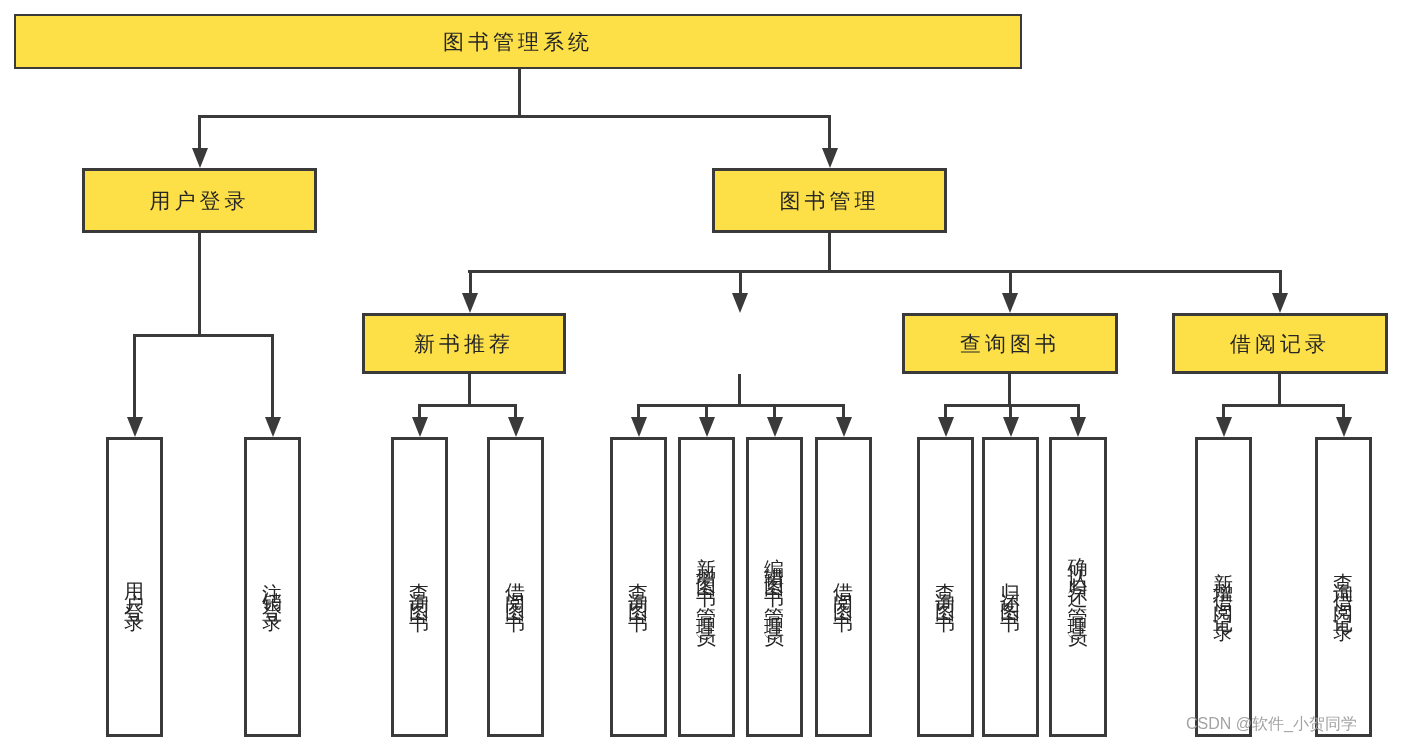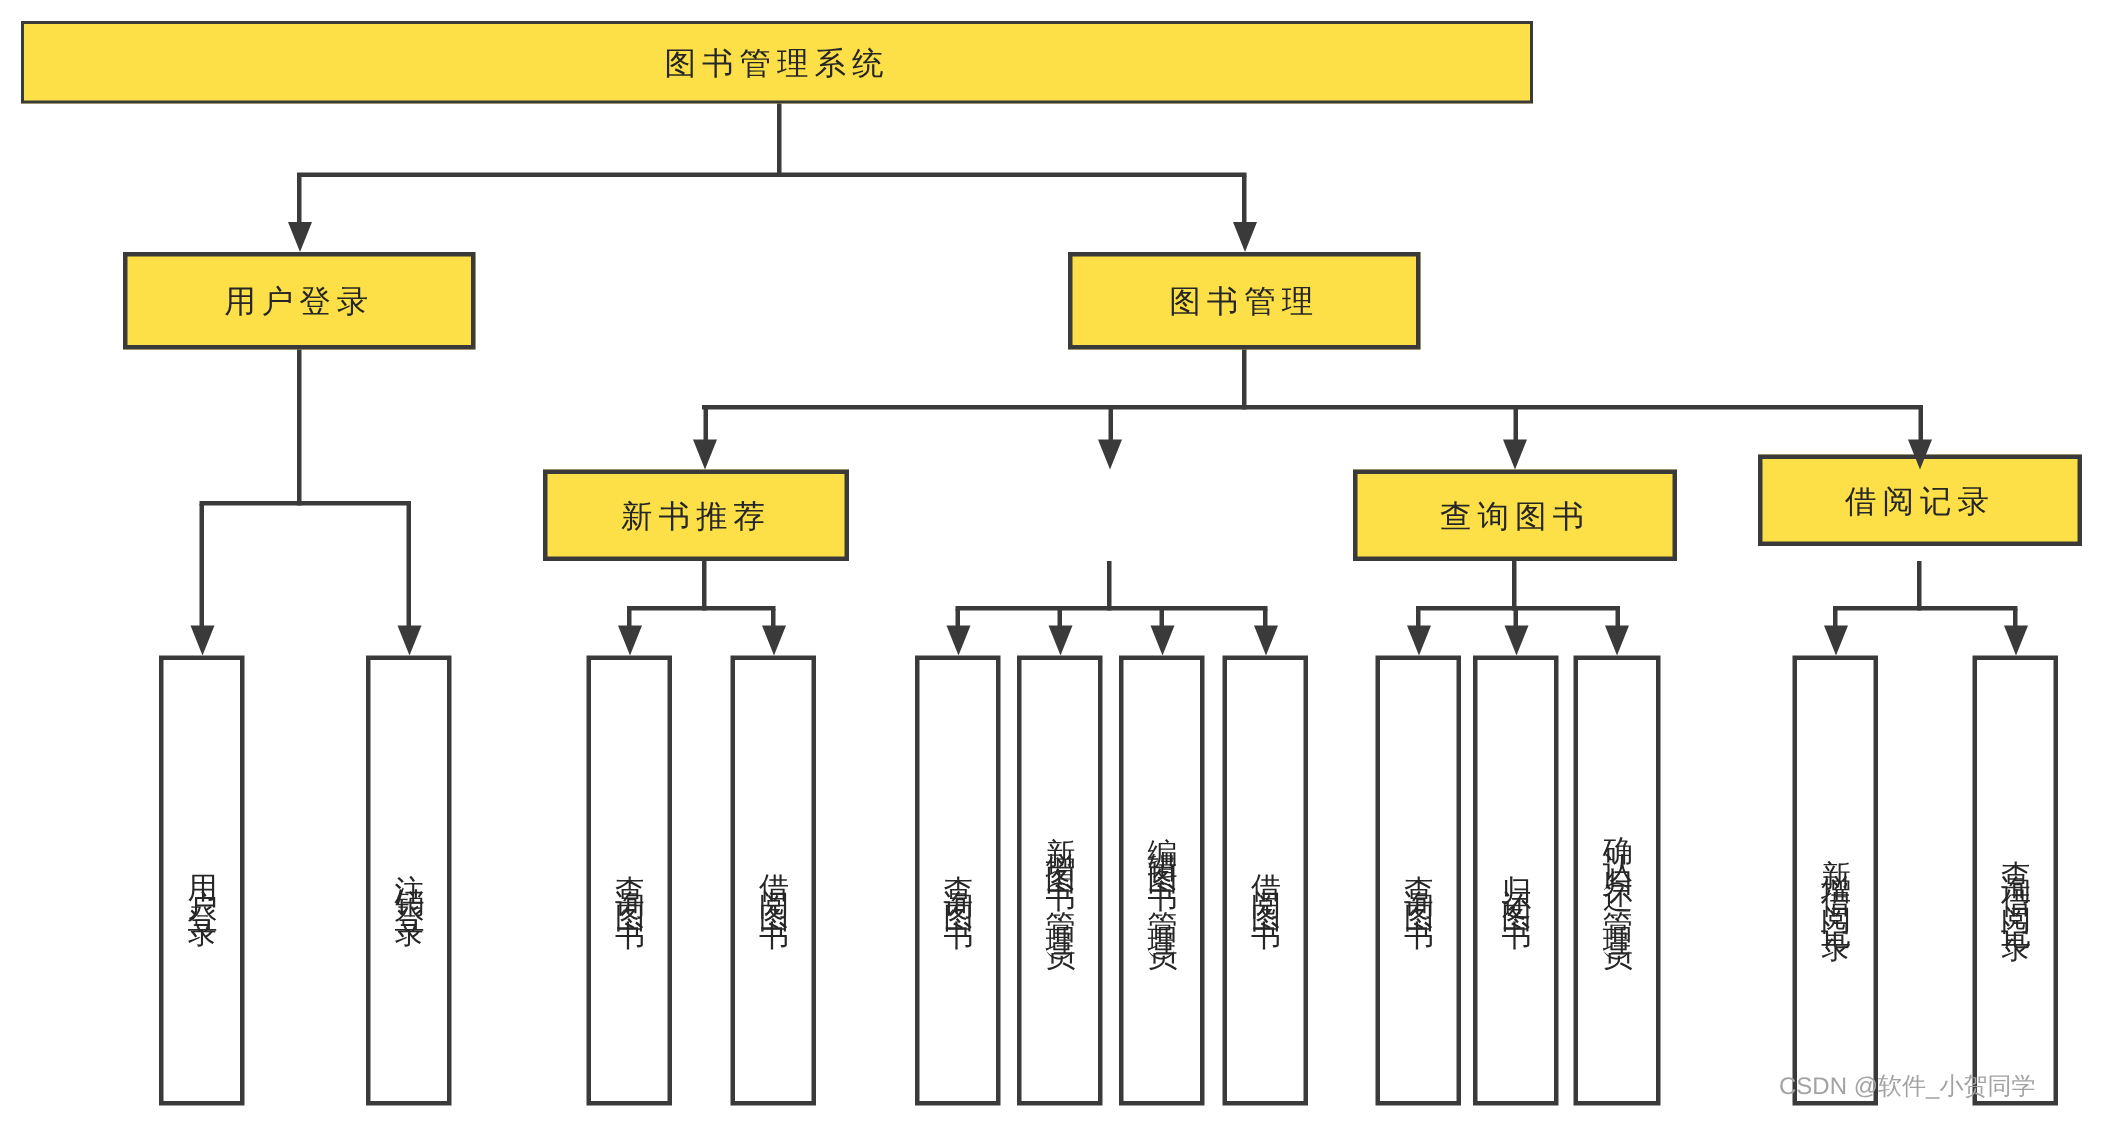--- a/index.html
+++ b/index.html
@@ -99,21 +99,21 @@
 
 <div class="canvas">
 
   <div class="hbox root" style="left:14px;top:14px;width:1008px;height:55px">图书管理系统</div>
 
   <div class="hbox" style="left:82px;top:168px;width:235px;height:65px">用户登录</div>
   <div class="hbox" style="left:712px;top:168px;width:235px;height:65px">图书管理</div>
 
   <div class="hbox" style="left:362px;top:313px;width:204px;height:61px">新书推荐</div>
   <div class="hbox" style="left:902px;top:313px;width:216px;height:61px">查询图书</div>
-  <div class="hbox" style="left:1172px;top:303px;width:216px;height:61px">借阅记录</div>
+  <div class="hbox" style="left:1172px;top:313px;width:216px;height:61px">借阅记录</div>
 
   <div class="vbox" style="left:106px">
     <span>用户登录</span>
     </div>
   <div class="vbox" style="left:244px">
     <span>注销登录</span>
     </div>
 
   <div class="vbox" style="left:391px">
     <span>查询图书</span>

